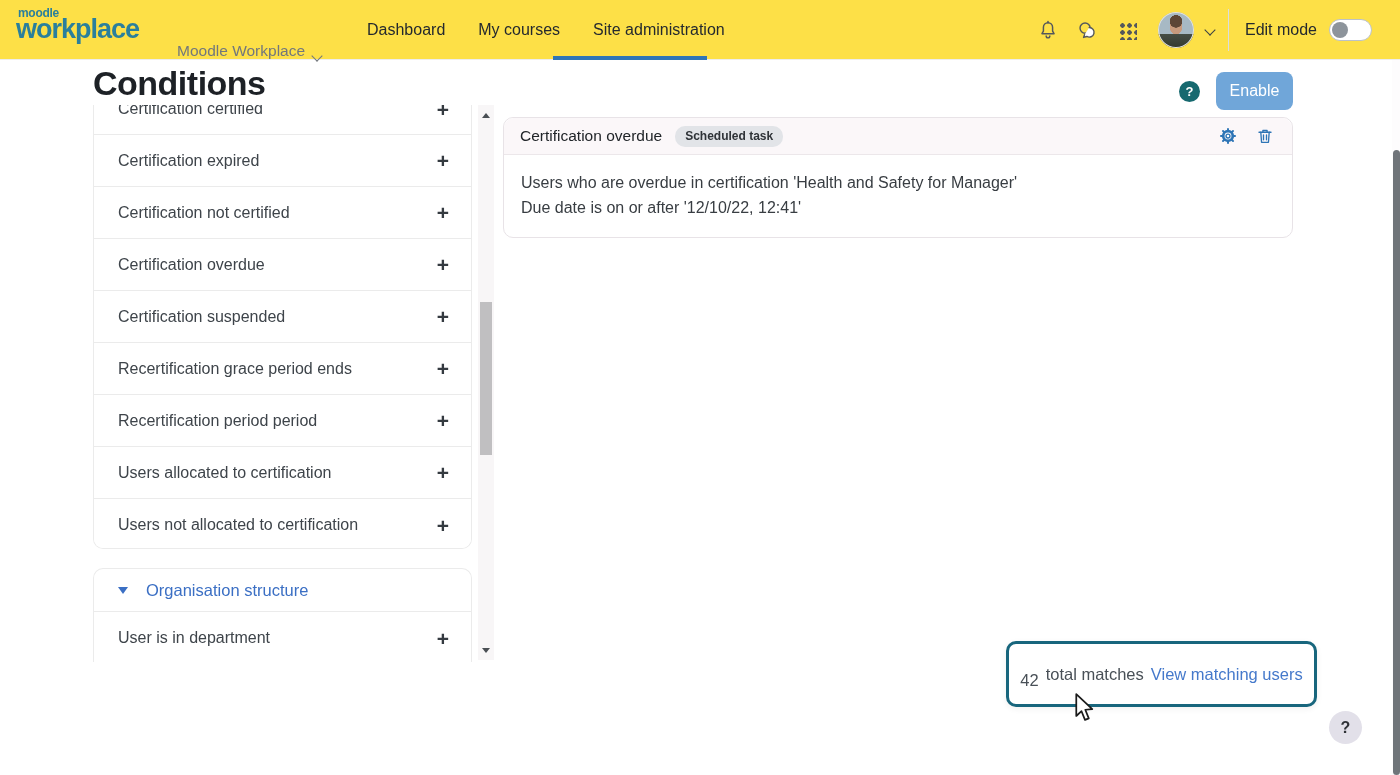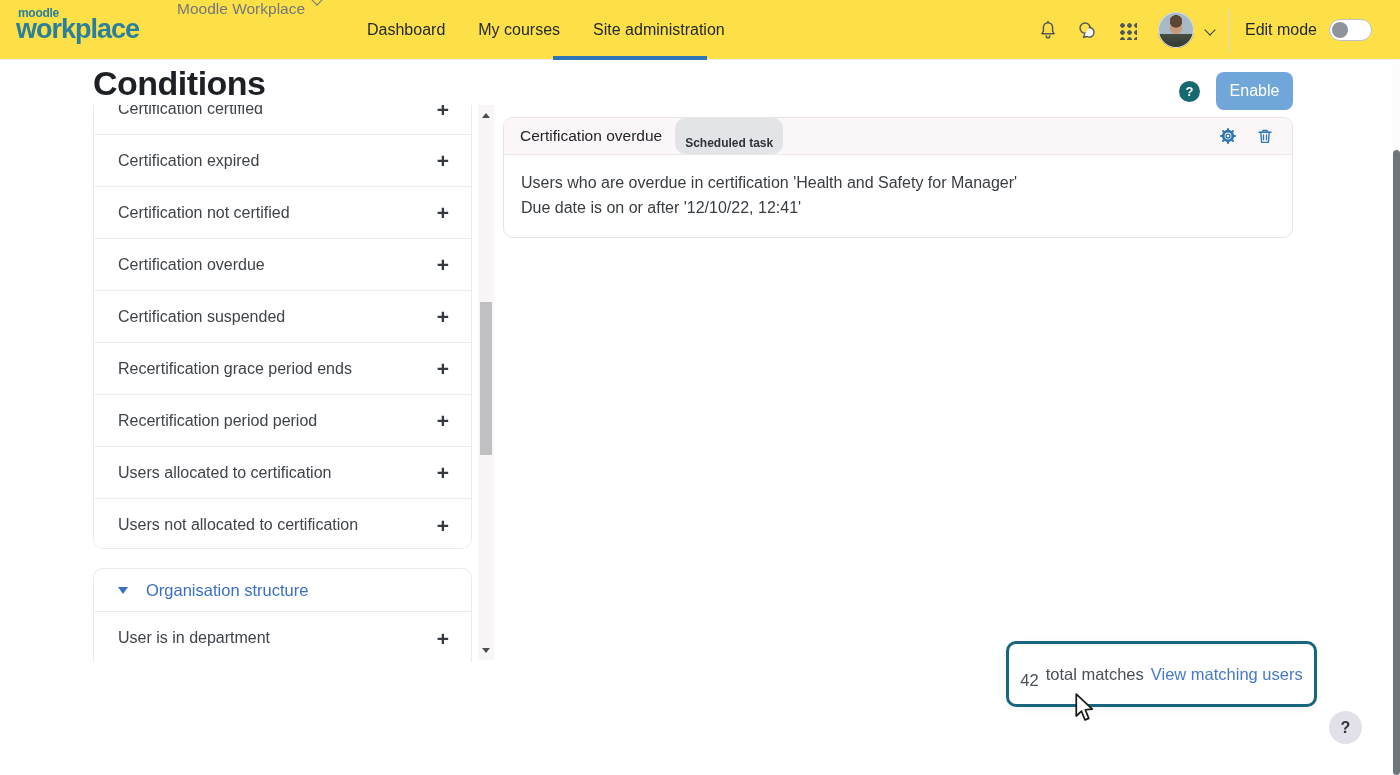--- a/index.html
+++ b/index.html
@@ -5,21 +5,21 @@
   * { margin:0; padding:0; box-sizing:border-box; }
   html,body { background:#fff; }
   body { font-family:"Liberation Sans", sans-serif; }
   .frame { position:relative; width:1400px; height:775px; background:#fff; overflow:hidden; }
 
   
   .navbar { position:absolute; left:0; top:0; width:1400px; height:60px; background:#fde047; border-bottom:1px solid #ededed; }
   .logo { position:absolute; left:16px; top:7px; line-height:1; cursor:pointer; }
   .logo .logo-top { display:block; font-size:12px; font-weight:800; color:#2a7f9c; letter-spacing:-0.3px; margin-left:2px; }
   .logo .logo-bottom { display:block; font-size:27px; font-weight:700; color:#2a7f9c; letter-spacing:-1px; margin-top:-3px; }
-  .context-switch { position:absolute; left:177px; top:0; height:60px; display:flex; align-items:flex-start; gap:8px; color:#72777c; font-size:15.5px; cursor:pointer; }
+  .context-switch { position:absolute; left:177px; top:0; height:60px; display:flex; align-items:flex-end; gap:8px; color:#72777c; font-size:15.5px; cursor:pointer; }
   .chev-down { width:8px; height:8px; border-right:1.8px solid #72777c; border-bottom:1.8px solid #72777c; transform:rotate(45deg); margin-top:-4px; }
   .nav-links { position:absolute; left:367px; top:0; height:60px; display:flex; align-items:center; gap:33px; }
   .nav-link { font-size:16px; color:#24292e; cursor:pointer; }
   .active-underline { position:absolute; left:553px; top:56px; width:154px; height:4px; background:#2e75b6; }
   .nav-right { position:absolute; right:28px; top:0; height:60px; display:flex; align-items:center; }
   .icon-btn { width:40px; height:40px; display:flex; align-items:center; justify-content:center; cursor:pointer; }
   .grid-icon { width:19px; height:19px; background-image:radial-gradient(#53575c 2.1px, transparent 2.4px); background-size:7px 7px; background-position:1px 1px; }
   .avatar { width:36px; height:36px; border-radius:50%; margin-left:10px; cursor:pointer;
     background:
       radial-gradient(circle at 50% 26%, #5d4636 0 19%, rgba(0,0,0,0) 20%),
@@ -57,21 +57,21 @@
   .sb-arrow { position:absolute; left:0; width:16px; height:16px; display:flex; align-items:center; justify-content:center; cursor:pointer; }
   .sb-arrow.up { top:2px; } .sb-arrow.down { bottom:2px; }
   .sb-tri-up { width:0;height:0;border-left:4px solid transparent;border-right:4px solid transparent;border-bottom:5px solid #4a4f54; }
   .sb-tri-down { width:0;height:0;border-left:4px solid transparent;border-right:4px solid transparent;border-top:5px solid #4a4f54; }
   .sb-thumb { position:absolute; left:2px; top:197px; width:12px; height:153px; background:#c0bfc1; cursor:grab; }
 
   
   .main-card { position:absolute; left:503px; top:117px; width:790px; height:121px; border:1px solid #e8e3e7; border-radius:10px; background:#fff; }
   .main-card-header { height:37px; background:#fbf7f9; border-bottom:1px solid #ece7ea; border-radius:10px 10px 0 0; display:flex; align-items:center; padding:0 16px; }
   .main-card-title { font-size:15.5px; color:#212529; }
-  .badge { margin-left:13px; background:#e2e4e8; border-radius:10px; padding:18px 10px 4px; font-size:12px; font-weight:700; color:#2f3338; }
+  .badge { margin-left:13px; background:#e2e4e8; border-radius:10px; padding:3px 10px 4px; font-size:12px; font-weight:700; color:#2f3338; }
   .header-actions { margin-left:auto; display:flex; align-items:center; gap:15px; }
   .header-actions .icon-btn { width:22px; height:22px; }
   .main-card-body { padding:15px 17px; font-size:16px; color:#383d42; line-height:25px; }
 
   
   .matches-box { position:absolute; left:1006px; top:641px; width:311px; height:66px; background:#fff; border:3px solid #18667d; border-radius:10px; display:flex; align-items:center; justify-content:center; gap:7px; box-shadow:0 2px 6px rgba(0,0,0,0.06); }
   .matches-count { font-size:16.5px; color:#495057;margin-top:12px; }
   .matches-text { font-size:16.5px; color:#495057; }
   .matches-link { font-size:16.5px; color:#4579cb; text-decoration:none; cursor:pointer; }
 

